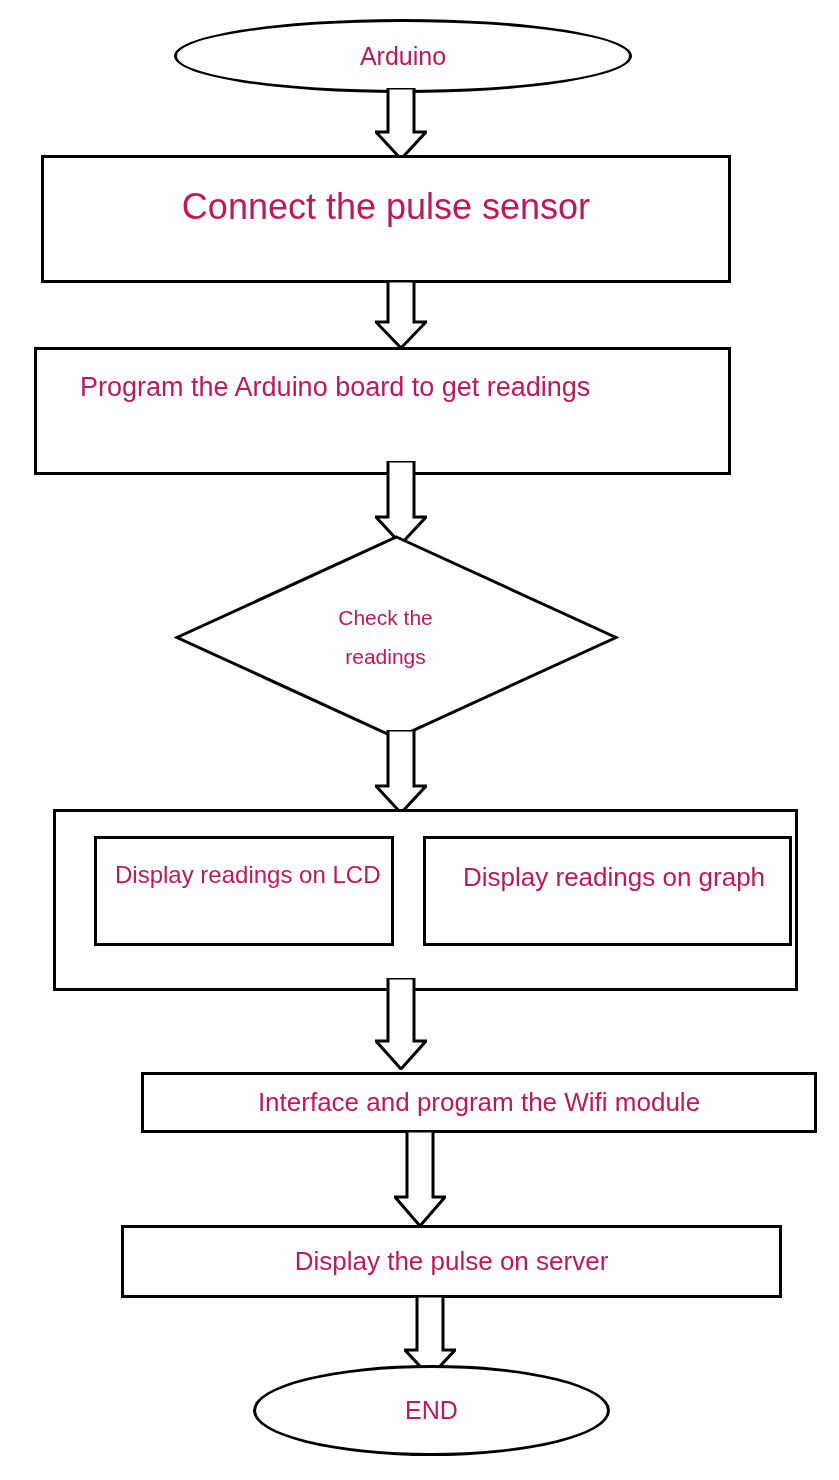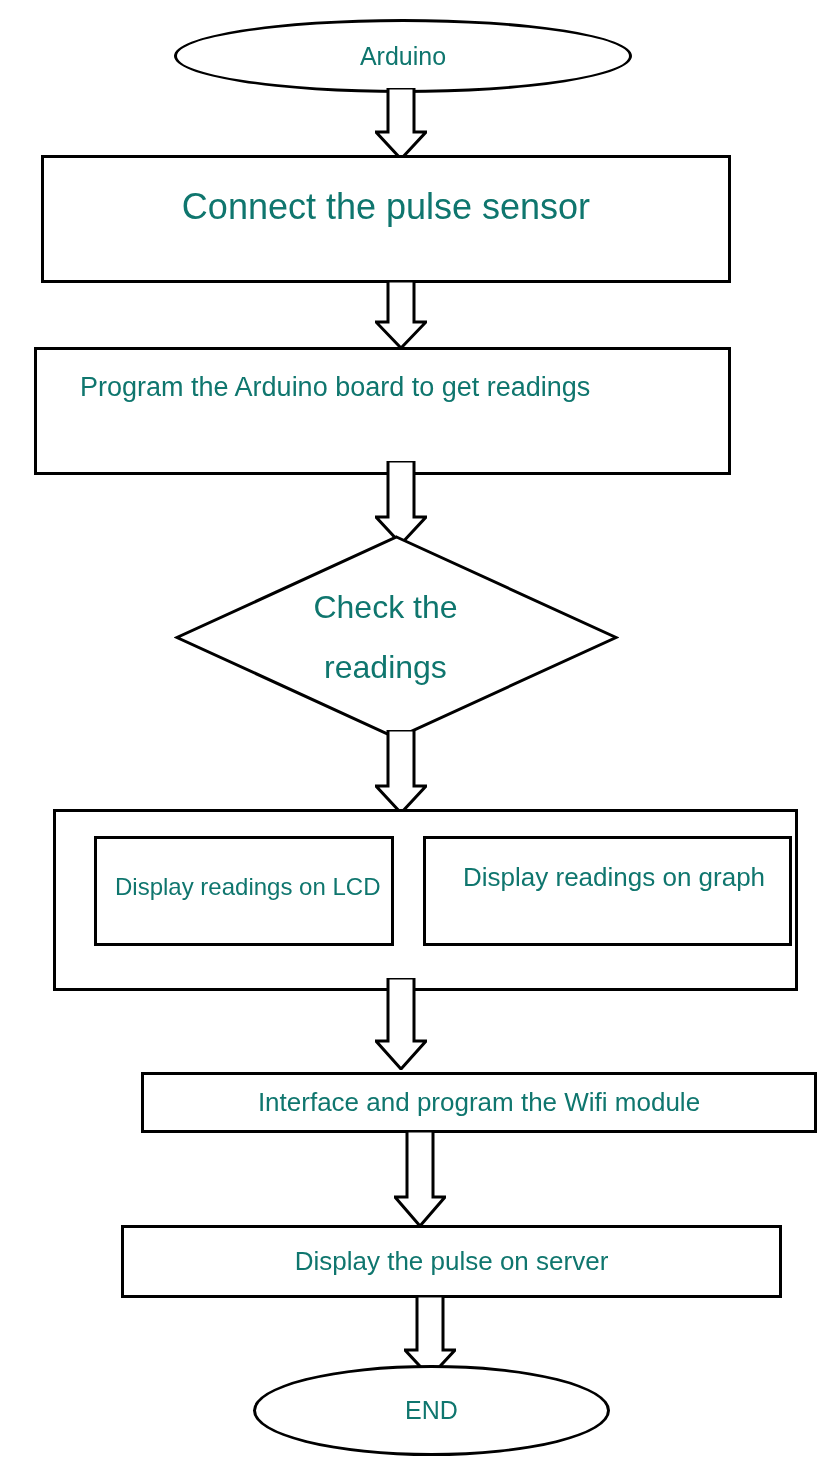--- a/index.html
+++ b/index.html
@@ -25,21 +25,21 @@
     background: transparent;
   }
   .rect {
     border: 3px solid #000000;
     background: #ffffff;
   }
   .node-text {
     display: block;
     white-space: pre-wrap;
     line-height: 1.45;
-    color: #0f766e;
+    color: #be185d;
   }
   
   .terminator {
     border: 3px solid #000000;
     border-radius: 50%;
     background: #ffffff;
     align-items: center;
     justify-content: center;
   }
   .terminator .node-text {
@@ -72,21 +72,21 @@
     position: absolute;
     left: 0;
     top: 0;
     width: 100%;
     height: 100%;
     display: flex;
     align-items: center;
     justify-content: center;
   }
   .diamond-label .node-text {
-    font-size: 32px;
+    font-size: 21px;
     text-align: center;
     line-height: 1.85;
   }
   
   .arrow {
     position: absolute;
   }
   .arrow svg { display: block; }
   
   .clip-box { overflow: hidden; }
@@ -138,21 +138,21 @@
 
   <div class="arrow" style="left:375px; top:730px; width:52px; height:84px;">
     <svg width="52" height="84" viewBox="0 0 52 84">
       <polygon points="13,0 39,0 39,56 51,56 26,83 1,56 13,56" fill="#ffffff" stroke="#000000" stroke-width="3" stroke-linejoin="miter"></polygon>
     </svg>
   </div>
 
   <div class="node rect" style="left:53px; top:809px; width:745px; height:182px;">
   </div>
 
-  <div class="node rect proc-left clip-box" style="left:94px; top:836px; width:300px; height:110px; padding:26px 10px 0 18px;">
+  <div class="node rect proc-left clip-box" style="left:94px; top:836px; width:300px; height:110px; padding:14px 10px 0 18px;">
     <span class="node-text" style="font-size:24px; line-height:1.85;">Display readings on LCD</span>
   </div>
 
   <div class="node rect proc-left clip-box" style="left:423px; top:836px; width:369px; height:110px; padding:14px 10px 0 37px;">
     <span class="node-text" style="font-size:26px; line-height:1.85;">Display readings on graph</span>
   </div>
 
   <div class="arrow" style="left:375px; top:978px; width:52px; height:92px;">
     <svg width="52" height="92" viewBox="0 0 52 92">
       <polygon points="13,0 39,0 39,63 51,63 26,91 1,63 13,63" fill="#ffffff" stroke="#000000" stroke-width="3" stroke-linejoin="miter"></polygon>

